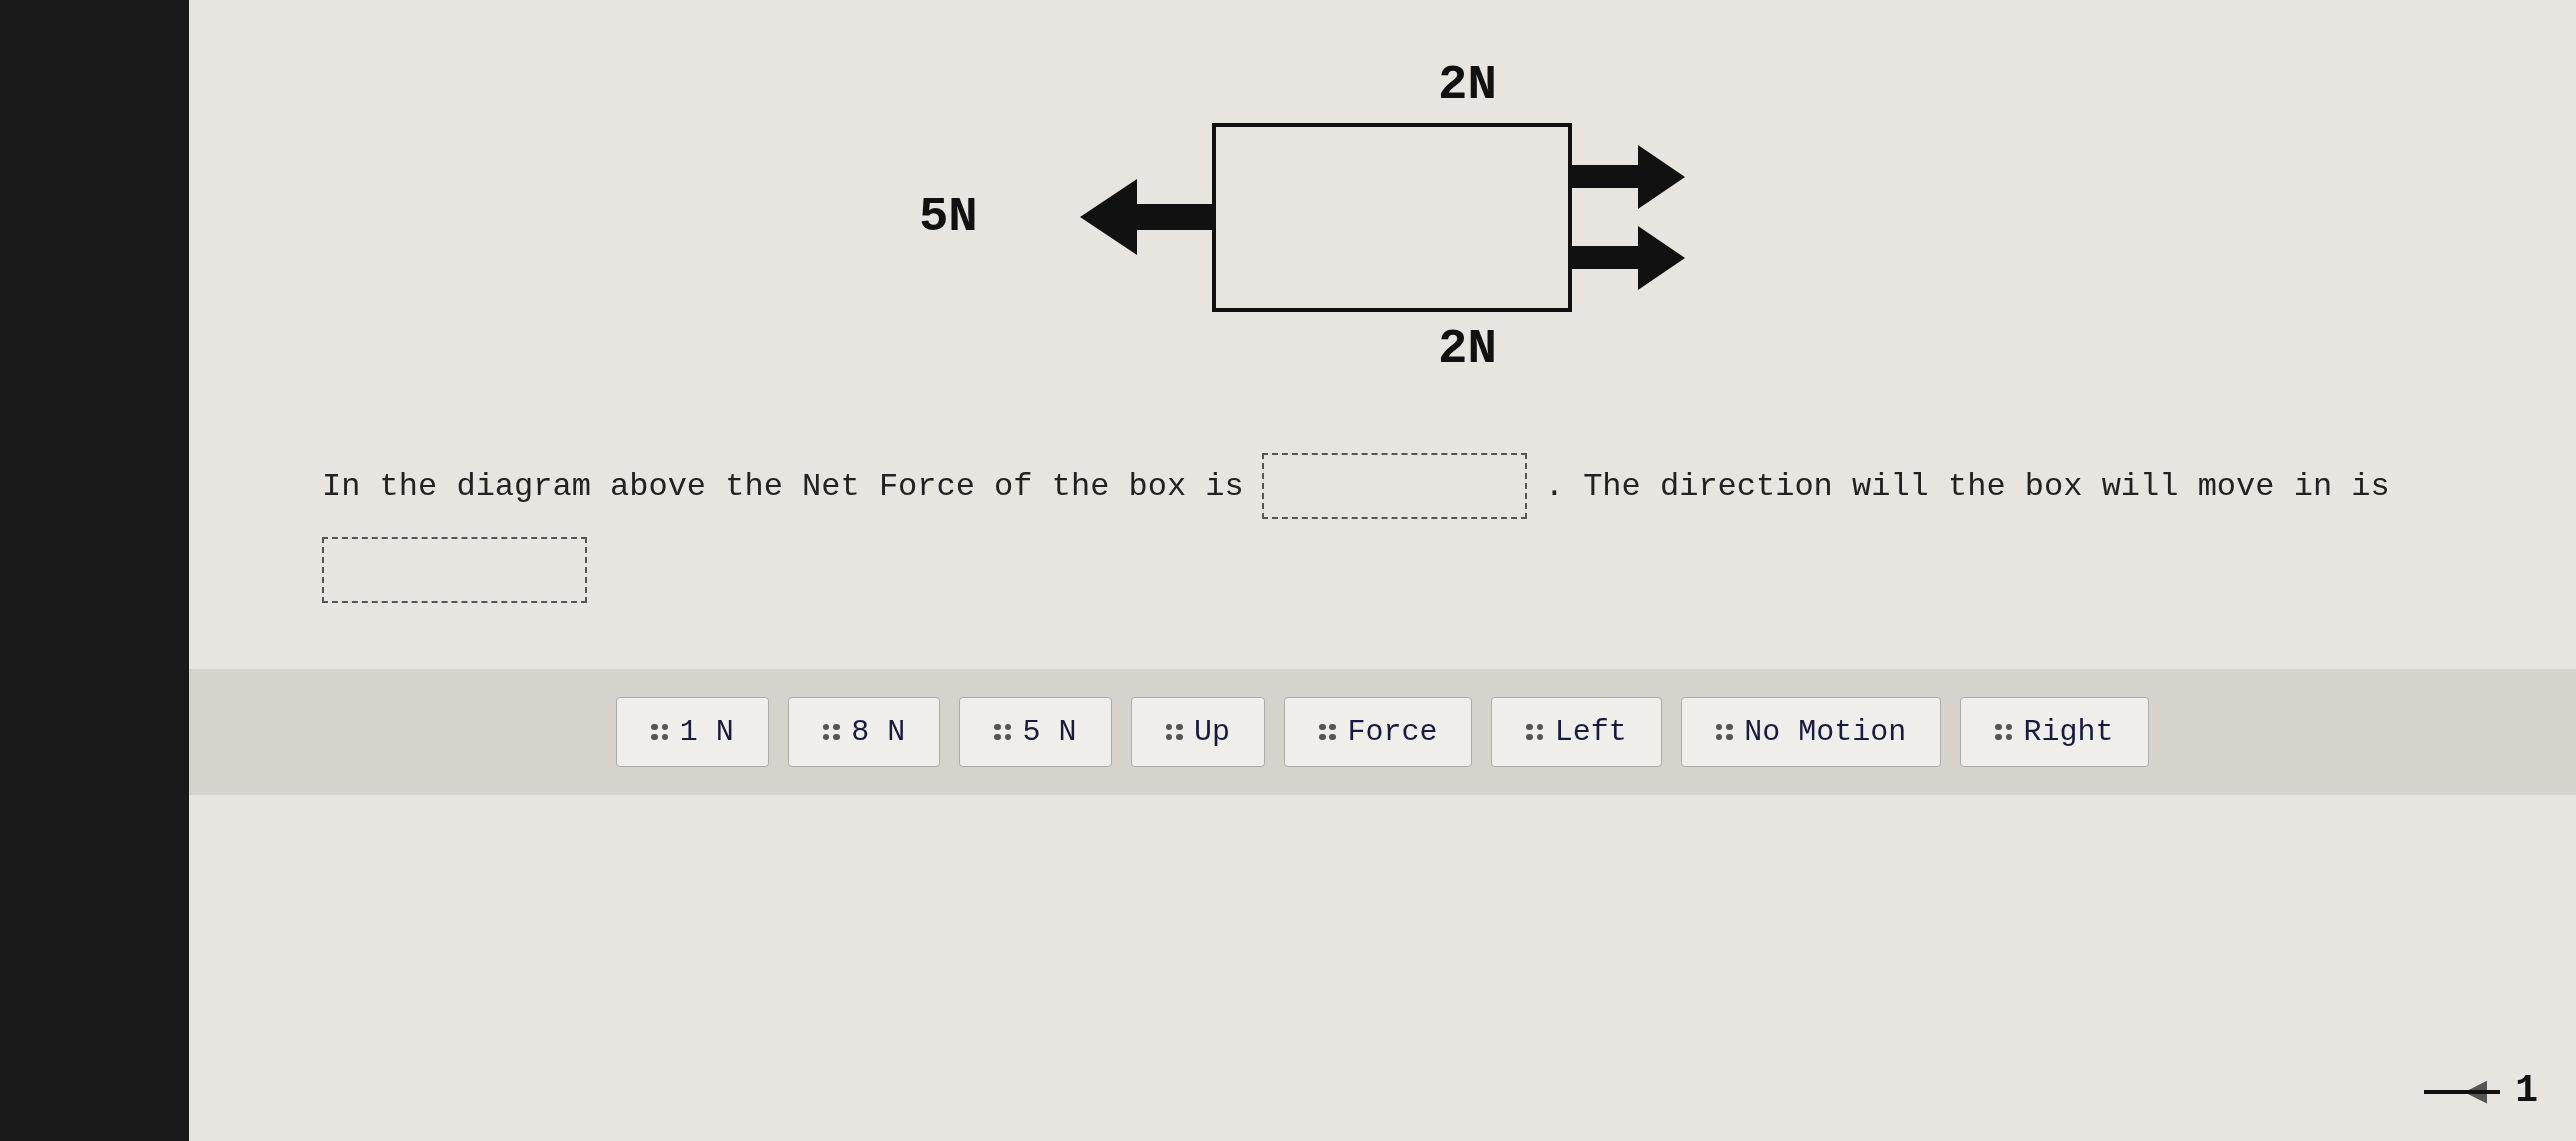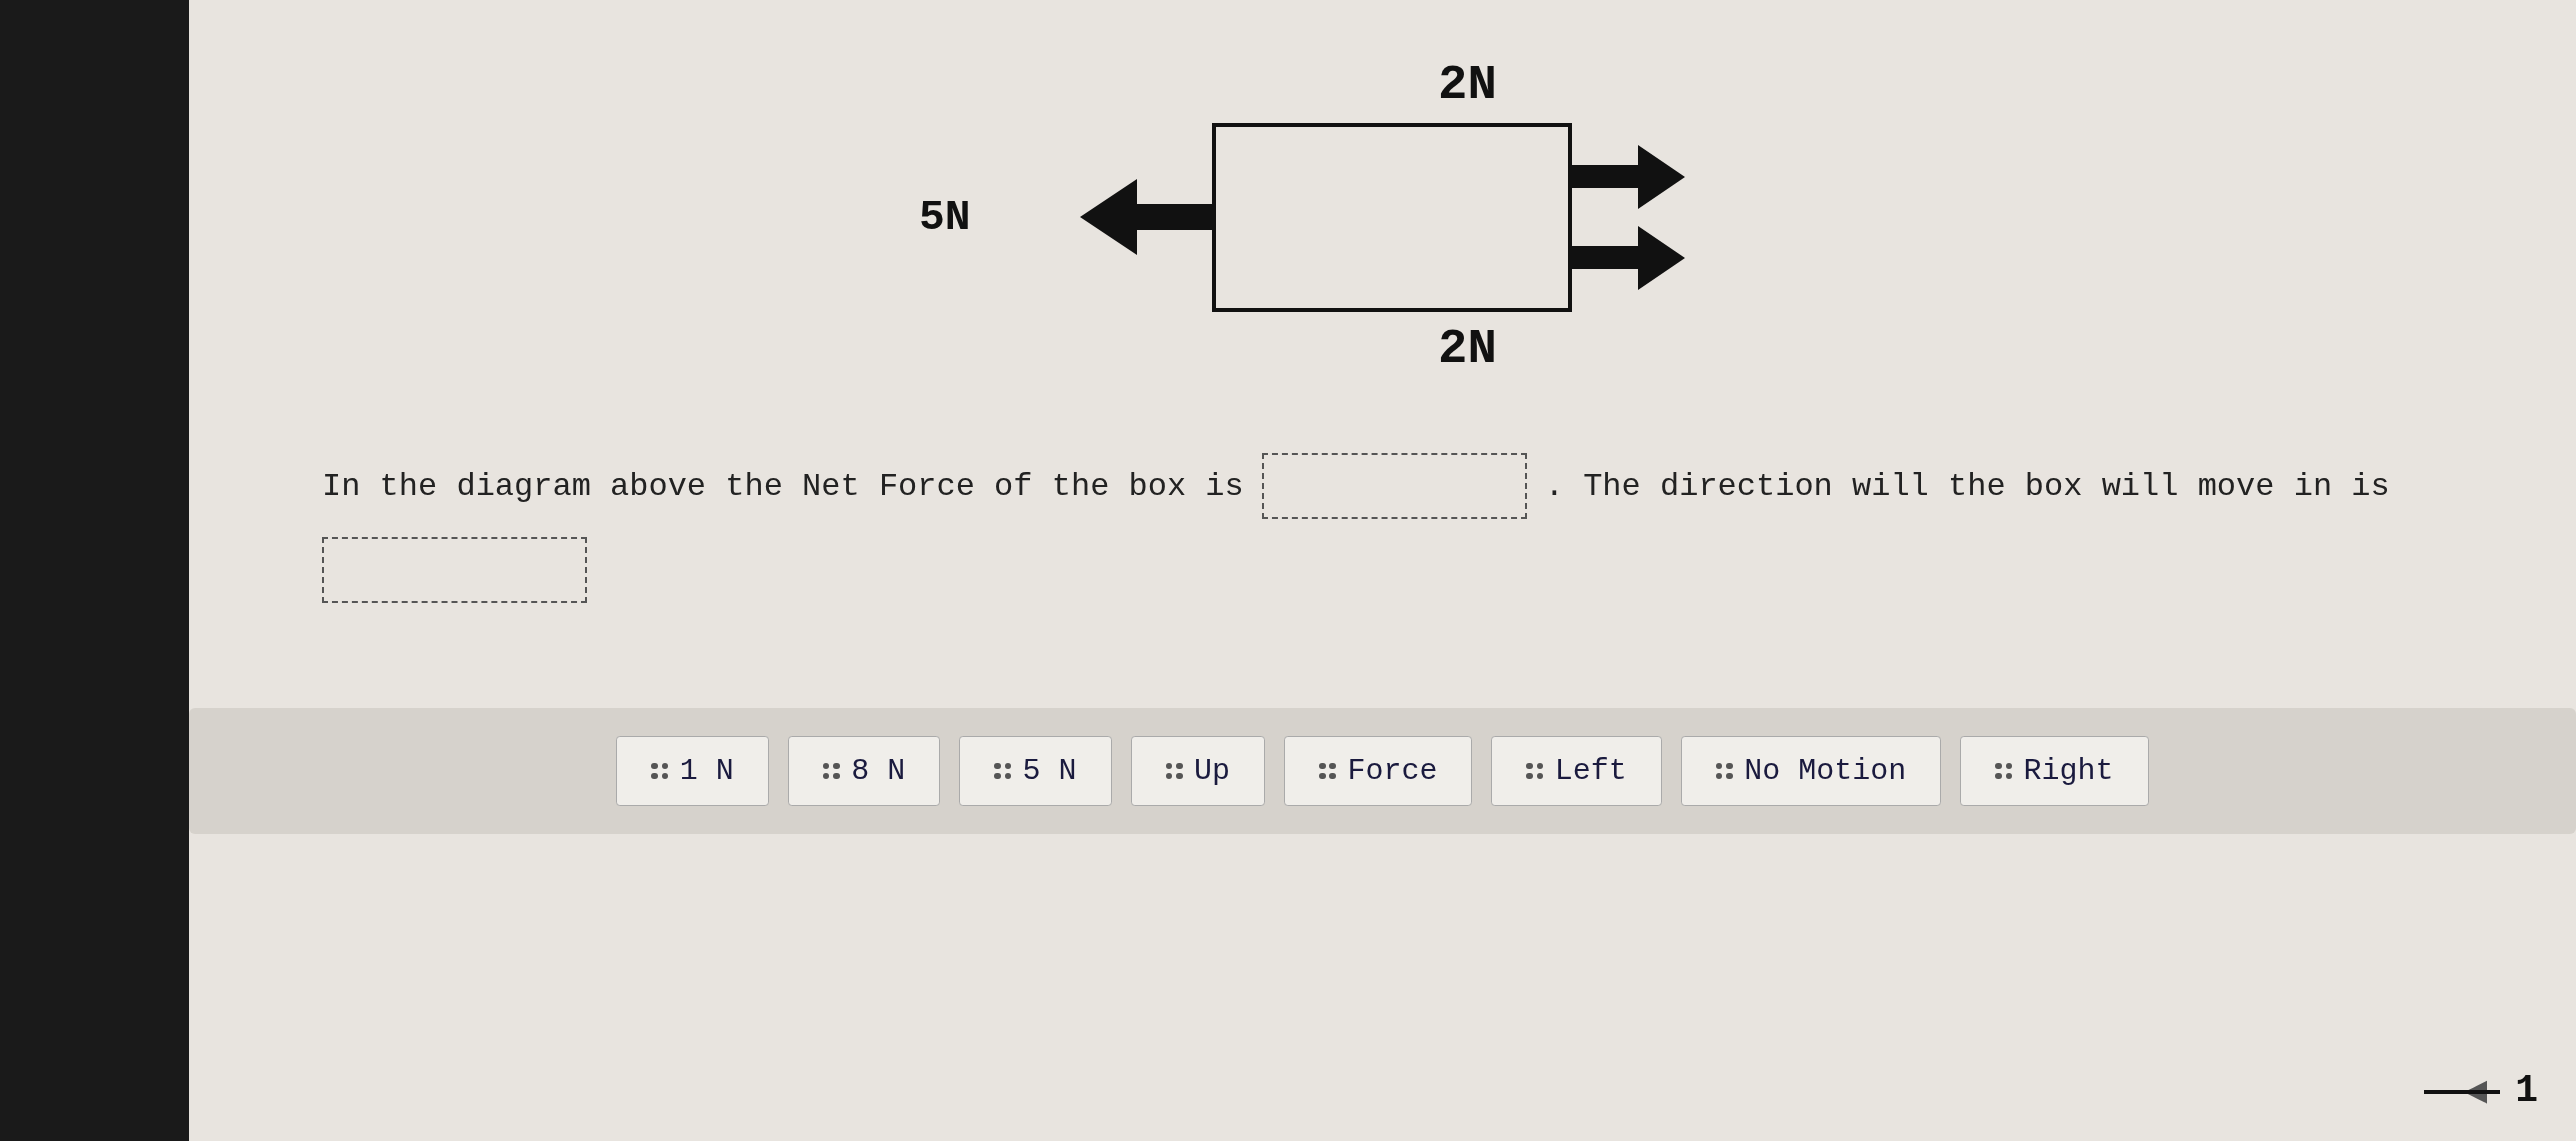--- a/index.html
+++ b/index.html
@@ -70,21 +70,21 @@
     .arrow-left-head {
       width: 0;
       height: 0;
       border-top: 38px solid transparent;
       border-bottom: 38px solid transparent;
       border-right: 57px solid #111;
       margin-right: -0.9px;
     }
 
     .force-5n {
-      font-size: 43px;
+      font-size: 49px;
       font-weight: bold;
       color: #111;
       position: absolute;
       left: -161px;
       top: 50%;
       transform: translateY(-50%);
     }
 
     .box {
       width: 360px;
@@ -145,24 +145,24 @@
       height: 66px;
       border: 2.8px dashed #555;
       display: inline-block;
       flex-shrink: 0;
     }
 
     
     .options-row {
       display: flex;
       gap: 19px;
-      margin-top: 105px;
+      margin-top: 66px;
       background: #d6d2cc;
       padding: 28px 19px;
-      border-radius: 6px;
+      border-radius: 0;
       width: 100%;
       justify-content: center;
     }
 
     .drag-item {
       background: #f0eeea;
       border: 1.9px solid #aaa;
       border-radius: 3.8px;
       padding: 17px 34px;
       font-size: 30px;

